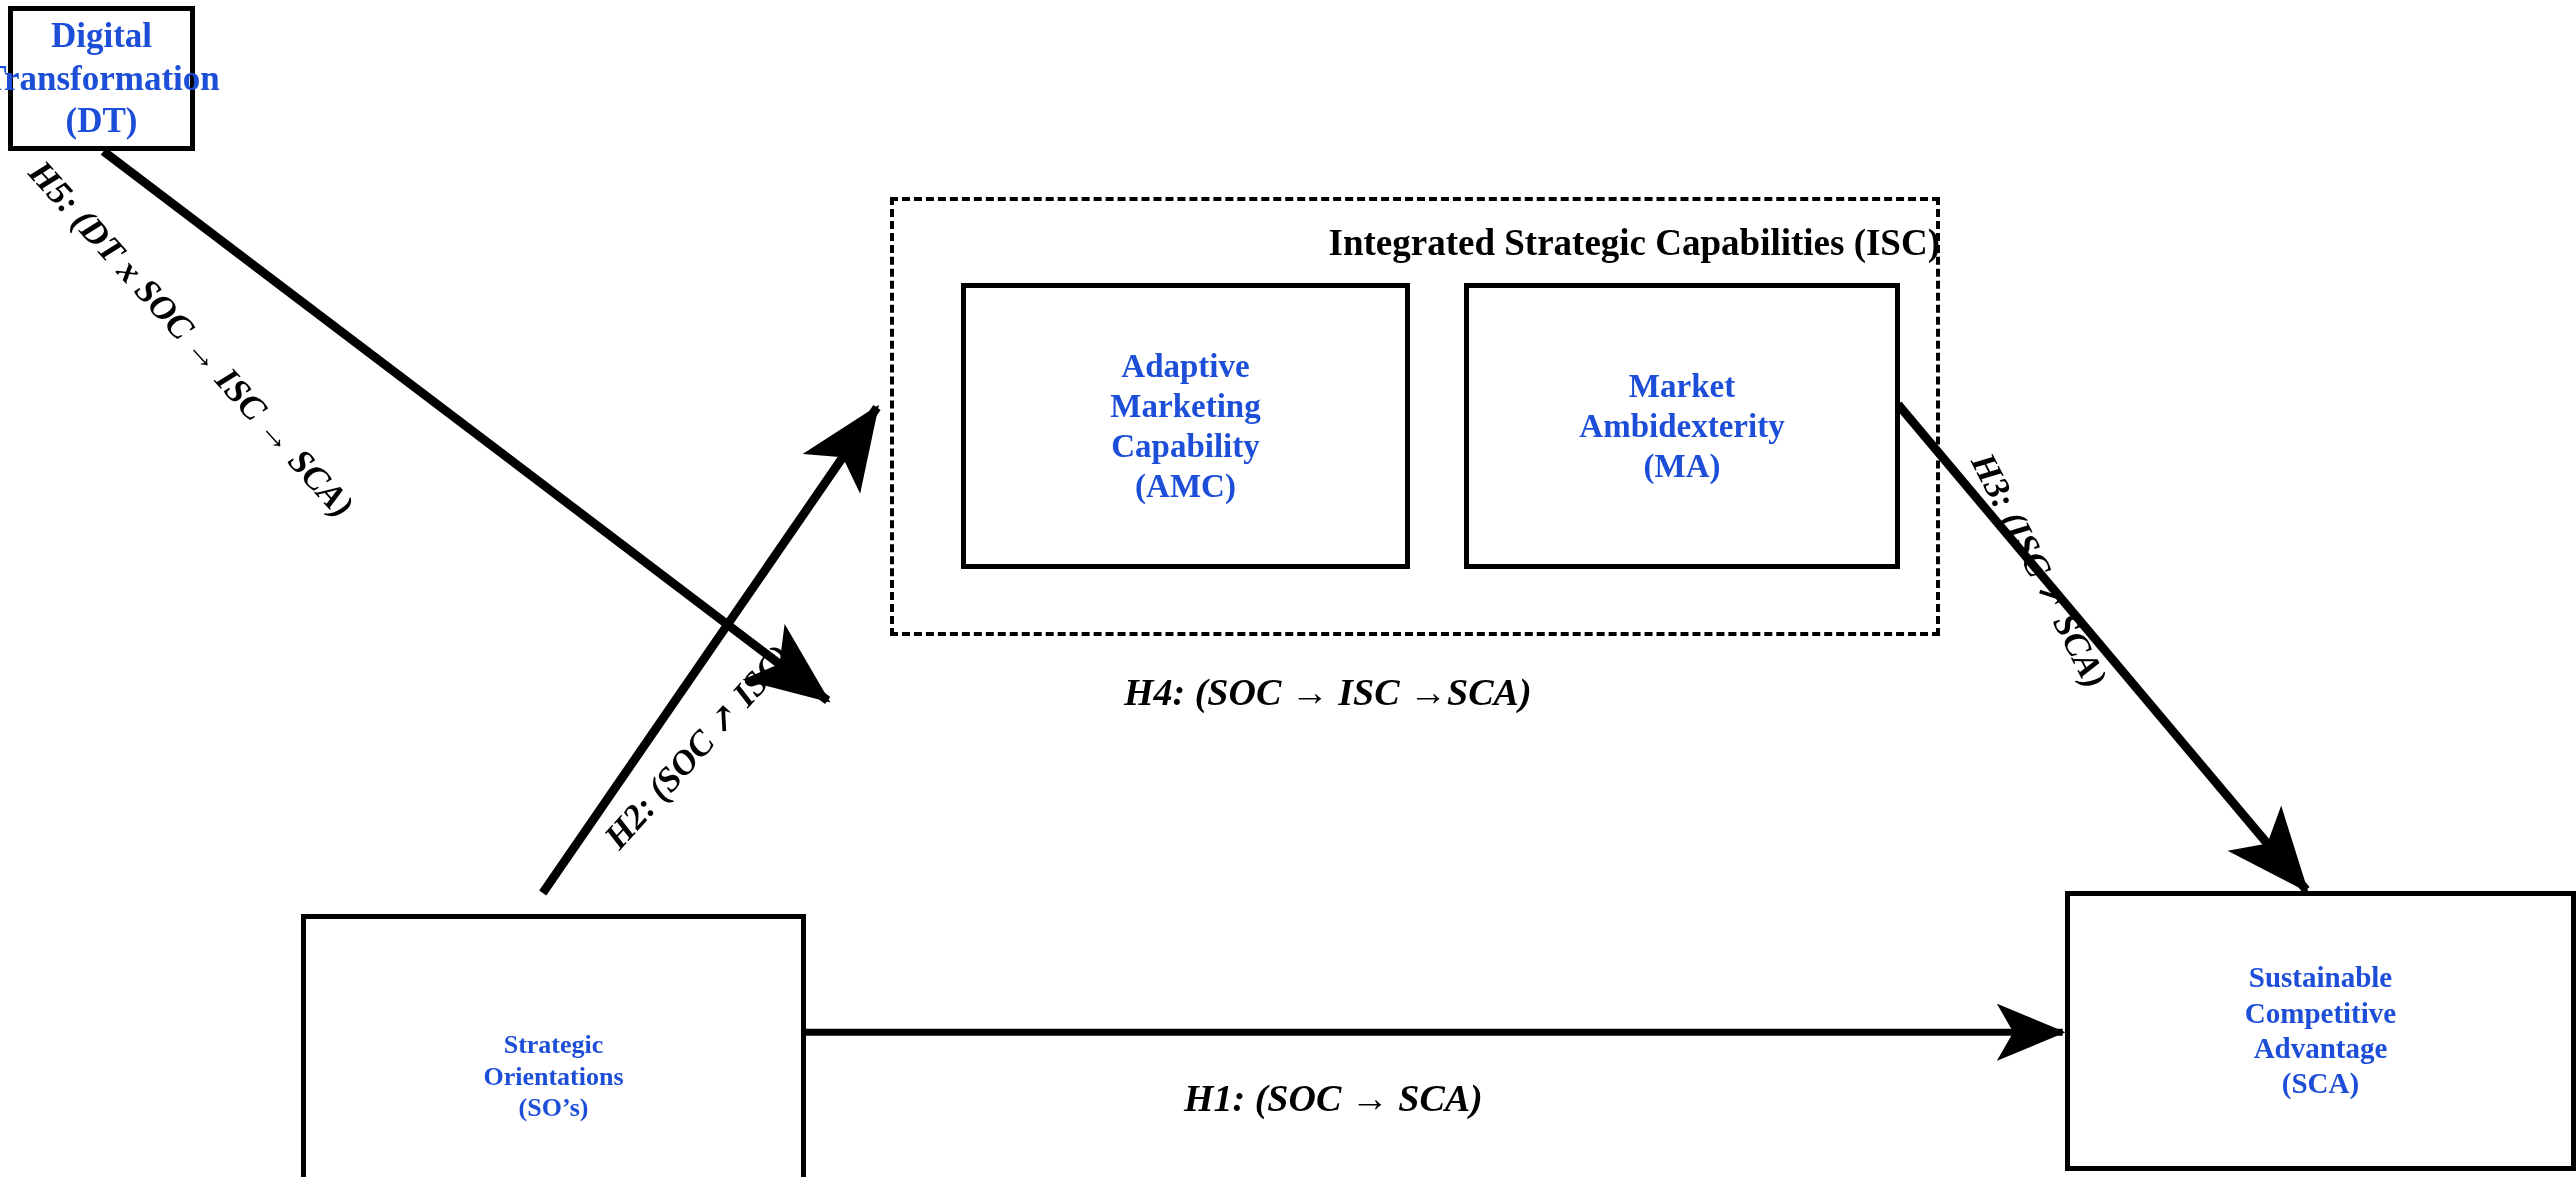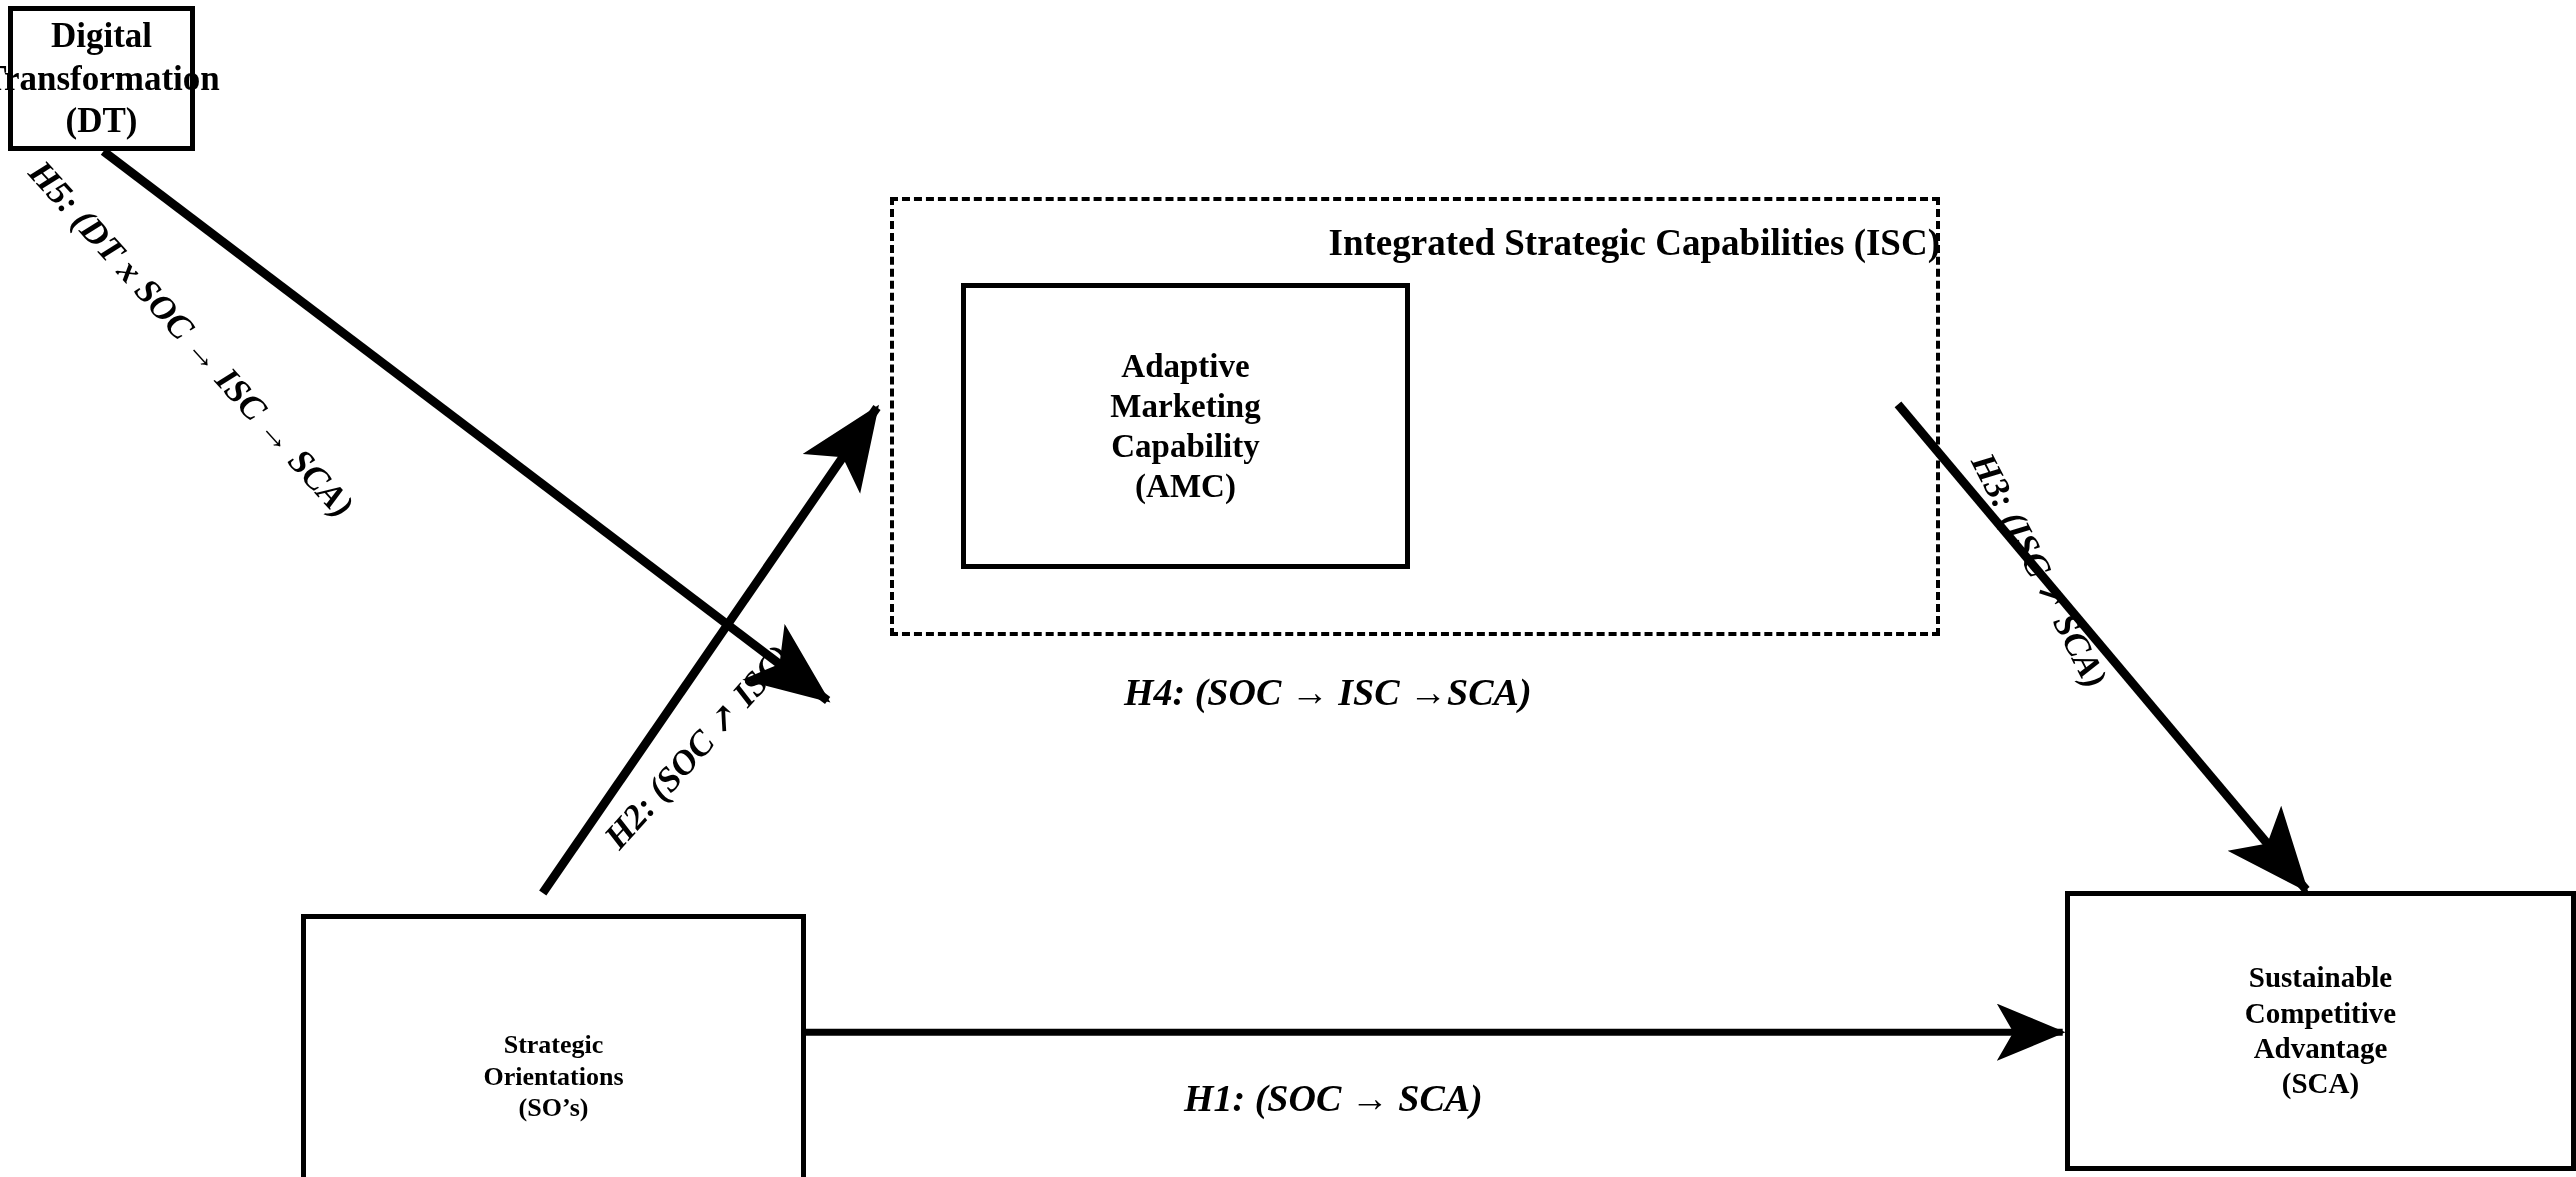--- a/index.html
+++ b/index.html
@@ -16,21 +16,21 @@
     position:absolute;
     box-sizing:border-box;
     background:#ffffff;
     border:5.6px solid #000000;
     display:flex;
     flex-direction:column;
     align-items:center;
     justify-content:center;
     text-align:center;
     font-weight:bold;
-    color:#000000;
+    color:#1d4ed8;
     line-height:1.22;
     z-index:3;
   }
   .node .ln{display:block;white-space:nowrap;}
 
   #dt-box{left:8px;top:6.4px;width:187px;height:145px;font-size:35px;}
   #so-box{left:301px;top:914px;width:505px;height:325px;font-size:26px;}
   #sca-box{left:2065px;top:891px;width:511px;height:280px;font-size:29px;}
   #amc-box{left:961px;top:283px;width:449px;height:286px;font-size:33px;}
   #ma-box{left:1464px;top:283px;width:436px;height:286px;font-size:33px;}
@@ -98,20 +98,25 @@
     <span class="ln">(DT)</span>
   </div>
 
   <div class="node" id="amc-box">
     <span class="ln">Adaptive</span>
     <span class="ln">Marketing</span>
     <span class="ln">Capability</span>
     <span class="ln">(AMC)</span>
   </div>
 
+  <div class="node" id="ma-box">
+    <span class="ln">Market</span>
+    <span class="ln">Ambidexterity</span>
+    <span class="ln">(MA)</span>
+  </div>
 
   <div class="node" id="so-box">
     <span class="ln">Strategic</span>
     <span class="ln">Orientations</span>
     <span class="ln">(SO’s)</span>
   </div>
 
   <div class="node" id="sca-box">
     <span class="ln">Sustainable</span>
     <span class="ln">Competitive</span>

